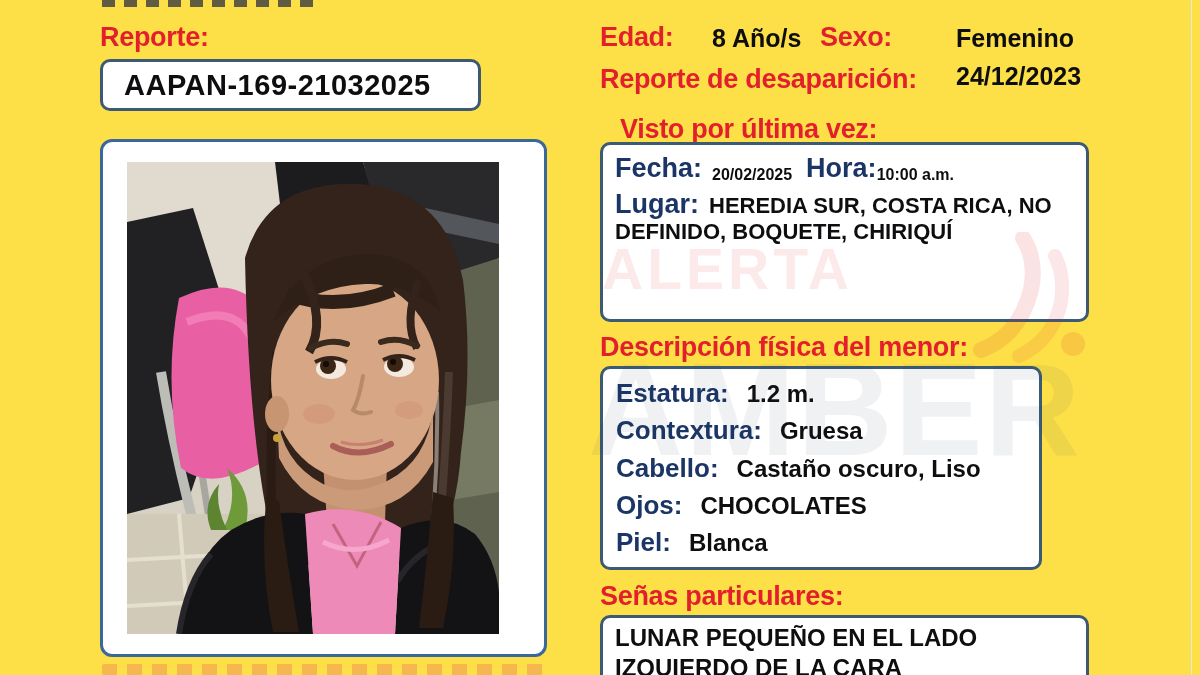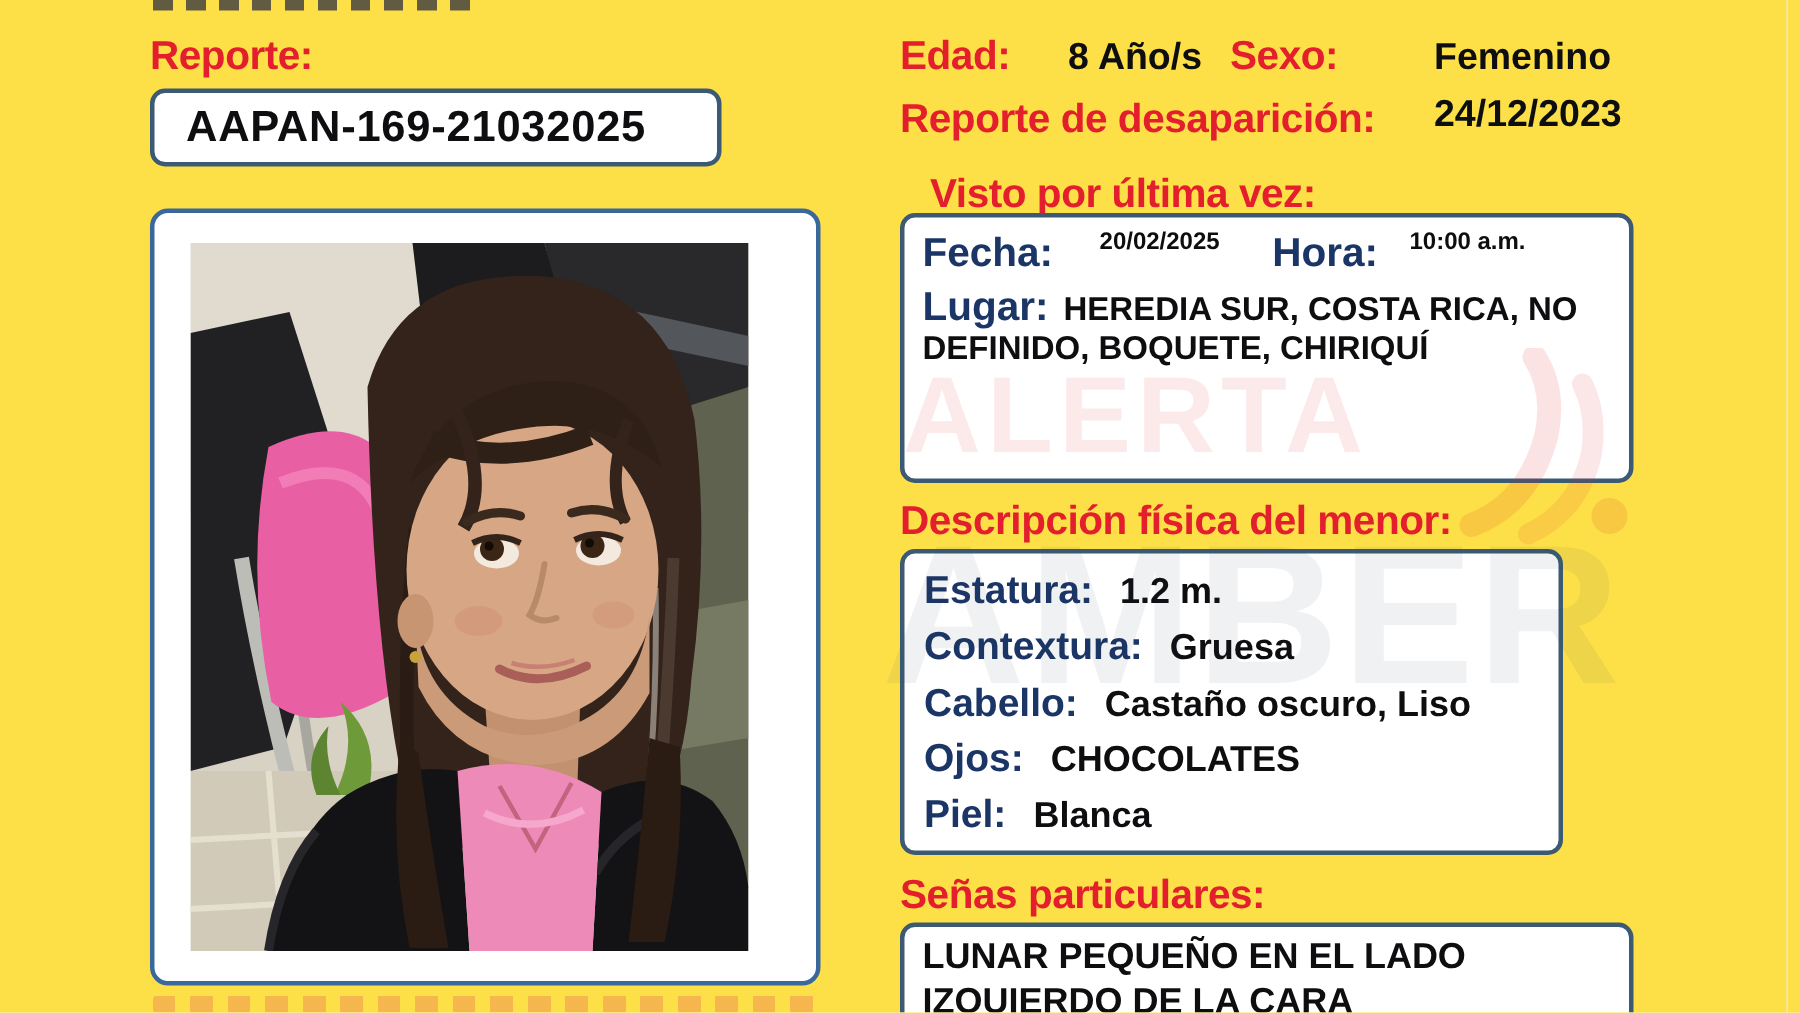--- a/index.html
+++ b/index.html
@@ -28,41 +28,41 @@
   .abs{position:absolute;white-space:nowrap;margin-left:28px;}
   #edad-label{left:600px;top:22px;}
   #edad-value{left:684px;top:24px;font-size:25px;}
   #sexo-label{left:820px;top:22px;}
   #sexo-value{left:928px;top:24px;font-size:25px;}
   #rep-des-label{left:600px;top:64px;}
   #rep-des-value{left:928px;top:62px;font-size:25px;}
   #visto-title{left:600px;top:114px;margin-left:20px;}
 
   #box-lastseen{left:600px;top:142px;width:489px;height:180px;padding:8px 12px;}
-  #ls-line1{display:flex;align-items:flex-start;gap:21px;}
+  #ls-line1{display:flex;align-items:flex-end;}
   #ls-line1 .navy{font-size:27px;}
   #ls-line1 .blk{font-size:16px;}
   #ls-fecha-v{margin-left:10px;margin-right:14px;}
   #ls-hora-v{}
   #ls-line2{margin:7px 0 0 0;font-size:22px;line-height:26px;color:#0e0e10;font-weight:700;white-space:normal;}
   #ls-line2 .navy{font-size:27px;margin-right:10px;}
 
   #desc-title{left:600px;top:332px;}
   #box-desc{left:600px;top:366px;width:442px;height:204px;padding:9px 13px;display:flex;flex-direction:column;justify-content:space-between;}
   .desc-row{display:flex;align-items:baseline;gap:18px;}
   .desc-row .navy{font-size:26px;}
   .desc-row .blk{font-size:24px;}
 
   #senas-title{left:600px;top:581px;}
   #box-senas{left:600px;top:615px;width:489px;height:95px;padding:5px 12px;}
   #senas-text{font-size:24px;line-height:30px;color:#0e0e10;font-weight:700;margin:0;}
 
   
   #watermark{position:absolute;left:588px;top:236px;width:517px;height:345px;pointer-events:none;z-index:6;}
-  #wm-alerta{position:absolute;left:14px;top:0;font-size:72px;font-weight:700;letter-spacing:4px;color:rgba(227,35,48,0.10);}
+  #wm-alerta{position:absolute;left:14px;top:0;font-size:57px;font-weight:700;letter-spacing:4px;color:rgba(227,35,48,0.10);}
   #wm-amber{position:absolute;left:0;top:98px;font-size:132px;font-weight:700;letter-spacing:2px;color:rgba(45,65,95,0.075);}
   #wm-panama{position:absolute;left:28px;top:252px;font-size:80px;font-weight:700;letter-spacing:2px;color:rgba(45,65,95,0.10);}
   #wm-logo{position:absolute;right:4px;top:-4px;}
 </style>
 </head>
 <body>
 
 <div id="poster">
 
   <div id="cut-top"></div>

